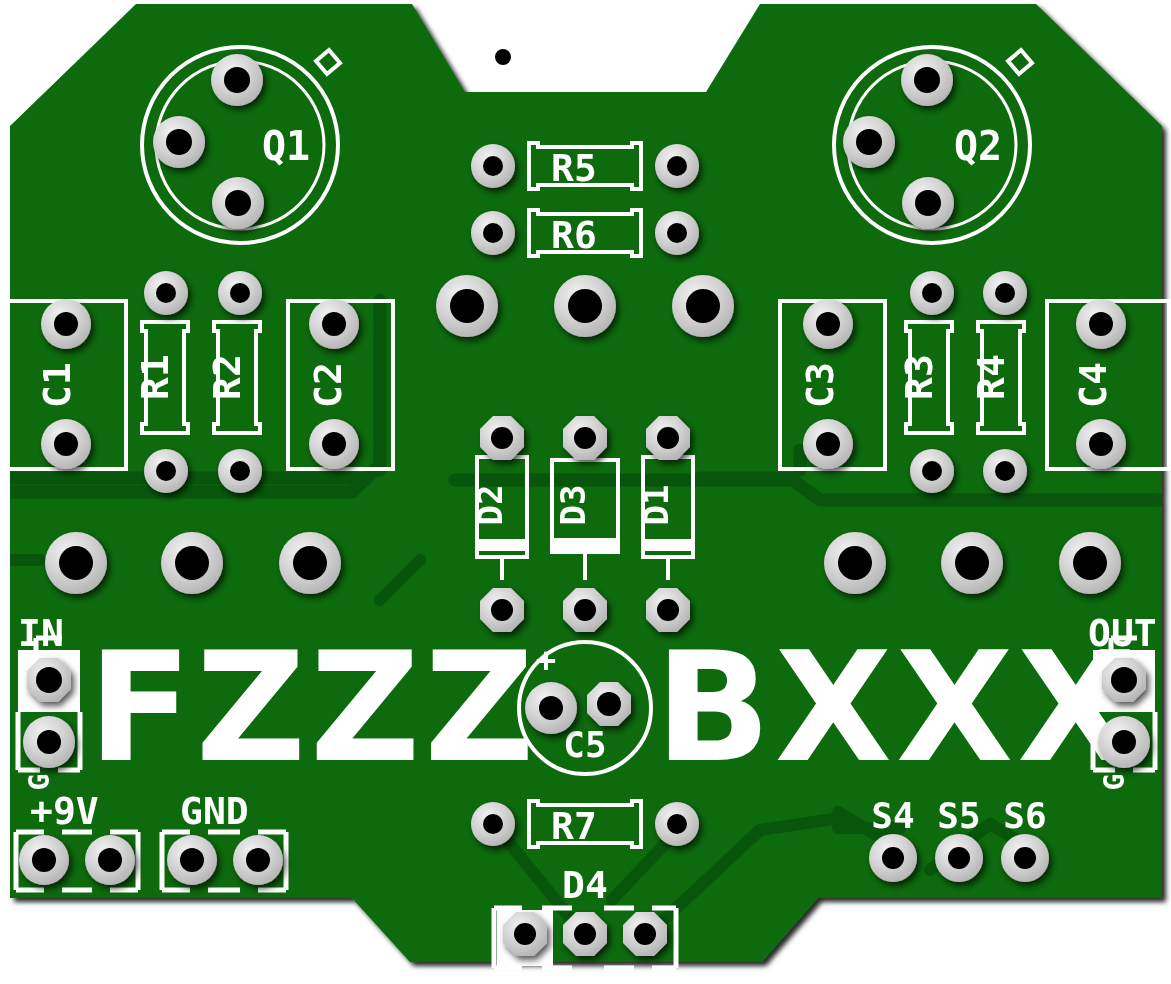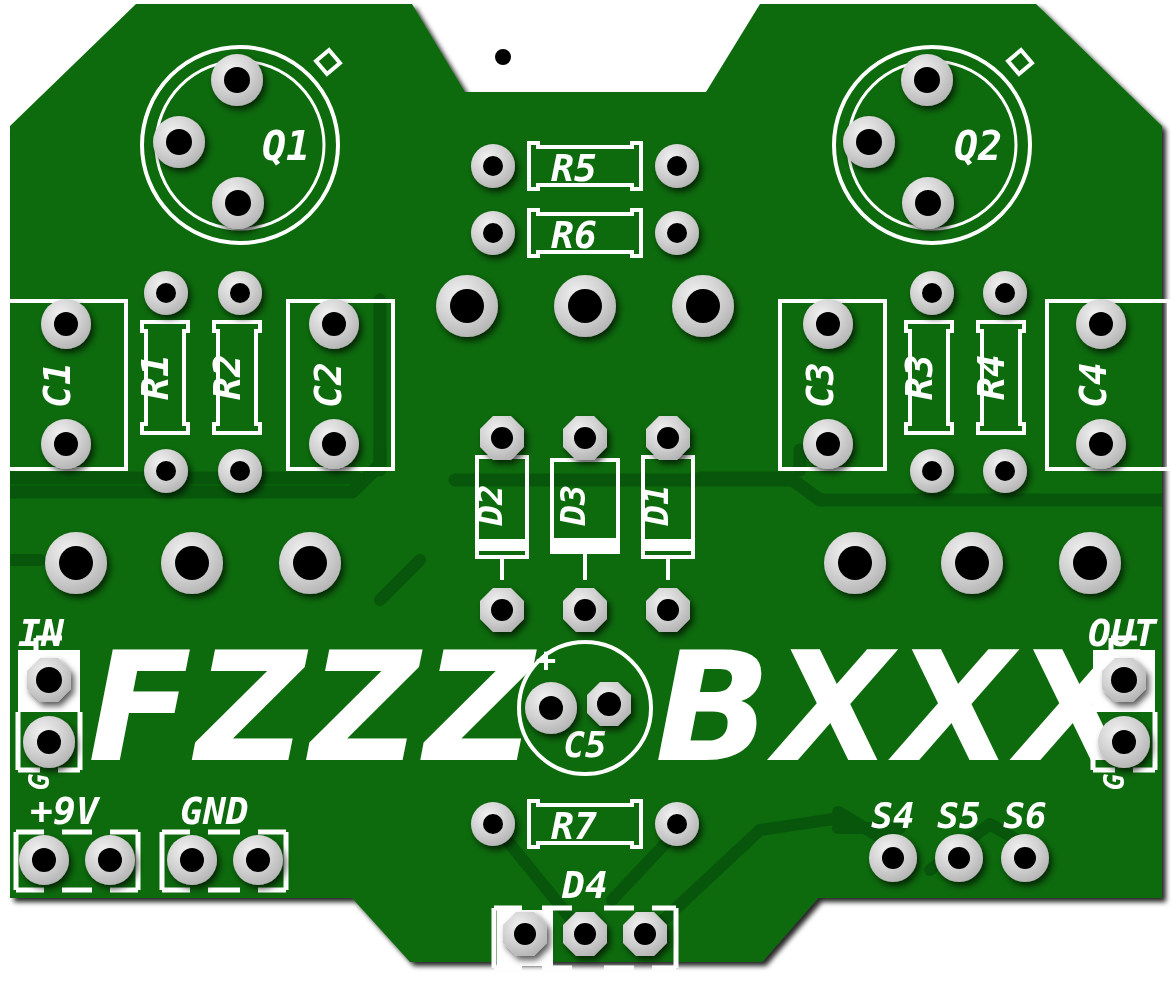--- a/index.html
+++ b/index.html
@@ -1,18 +1,18 @@
 <!DOCTYPE html>
 <html><head>
 <meta charset="utf-8">
 <style>
   html,body{margin:0;padding:0;background:#ffffff;}
   body{width:1171px;height:984px;overflow:hidden;
        font-family:"DejaVu Sans Mono","Liberation Mono",monospace;}
-  #board-root{position:relative;width:1171px;height:984px;background:#ffffff;font-style:italic;}
+  #board-root{position:relative;width:1171px;height:984px;background:#ffffff;}
   svg#pcb{display:block;width:1171px;height:984px;}
   .silk{fill:none;stroke:#ffffff;}
   .silktext{fill:#ffffff;stroke:none;font-family:"DejaVu Sans Mono","Liberation Mono",monospace;font-weight:bold;}
   .bigtext{fill:#ffffff;stroke:none;font-family:"DejaVu Sans","Liberation Sans",sans-serif;font-weight:bold;}
 </style>
 </head>
 <body>
 
 <div id="board-root">
   <svg id="pcb" viewBox="0 0 1171 984">

